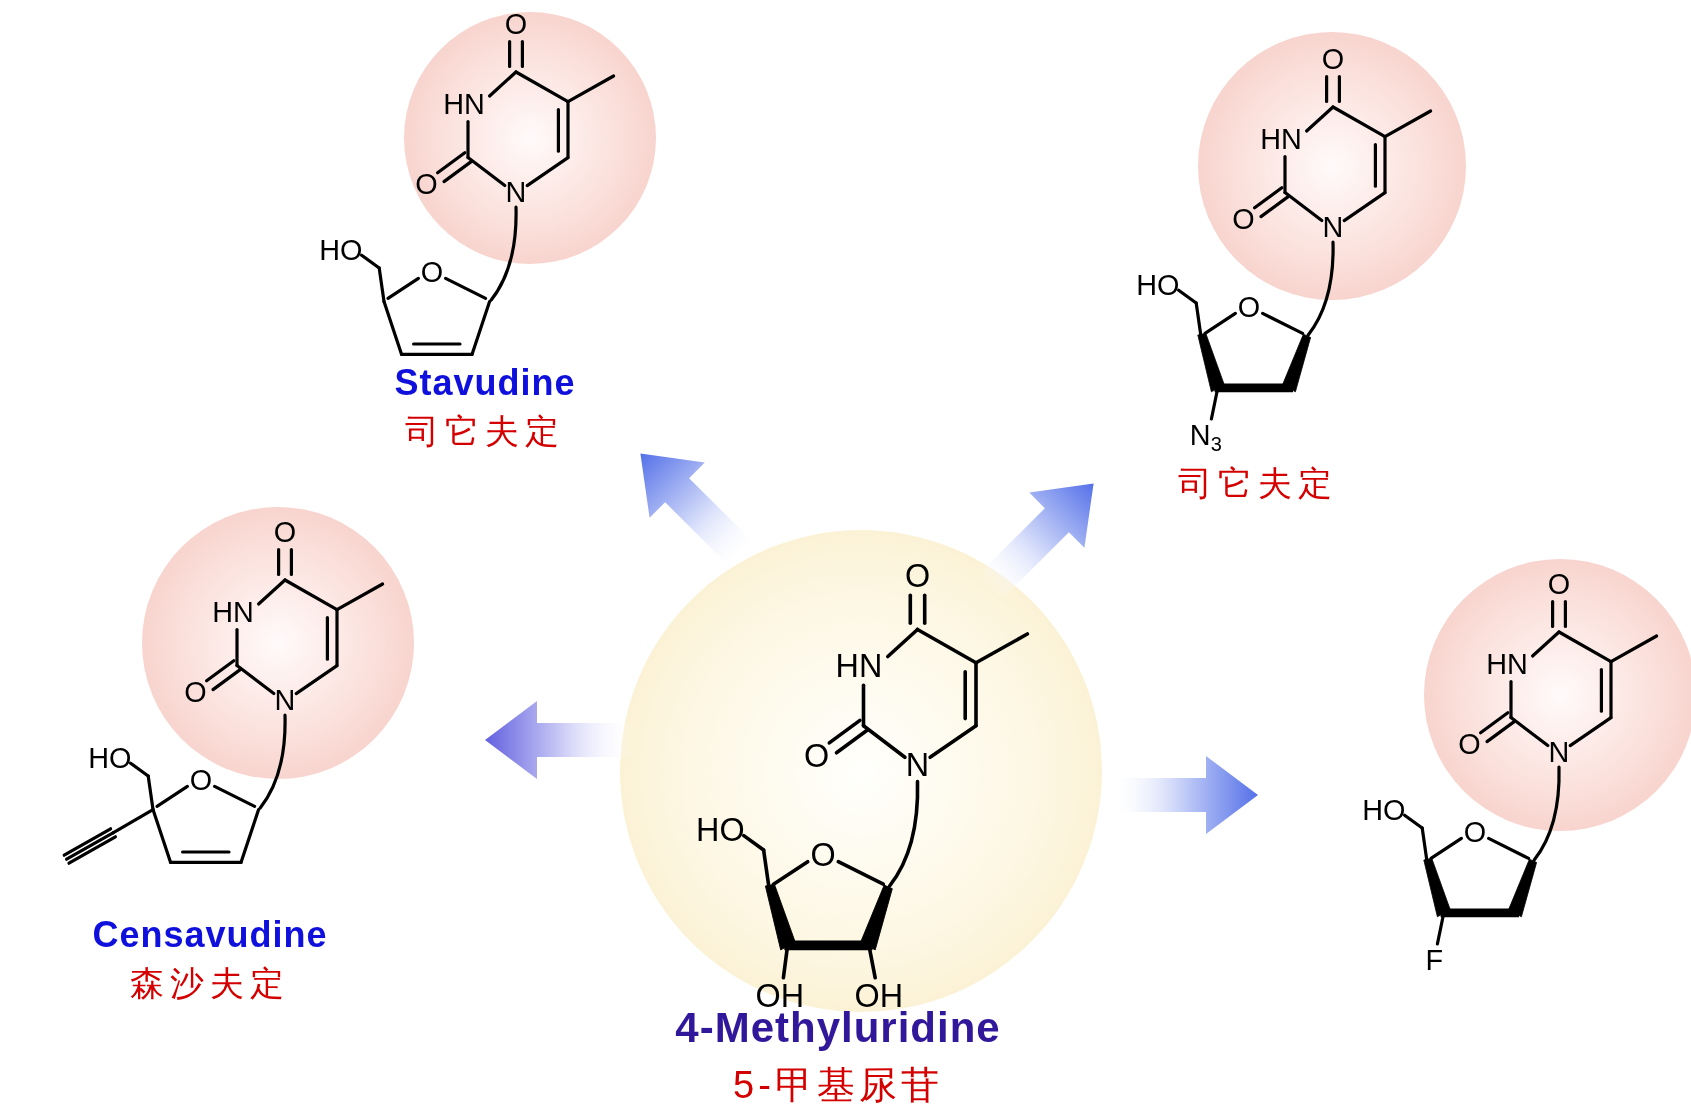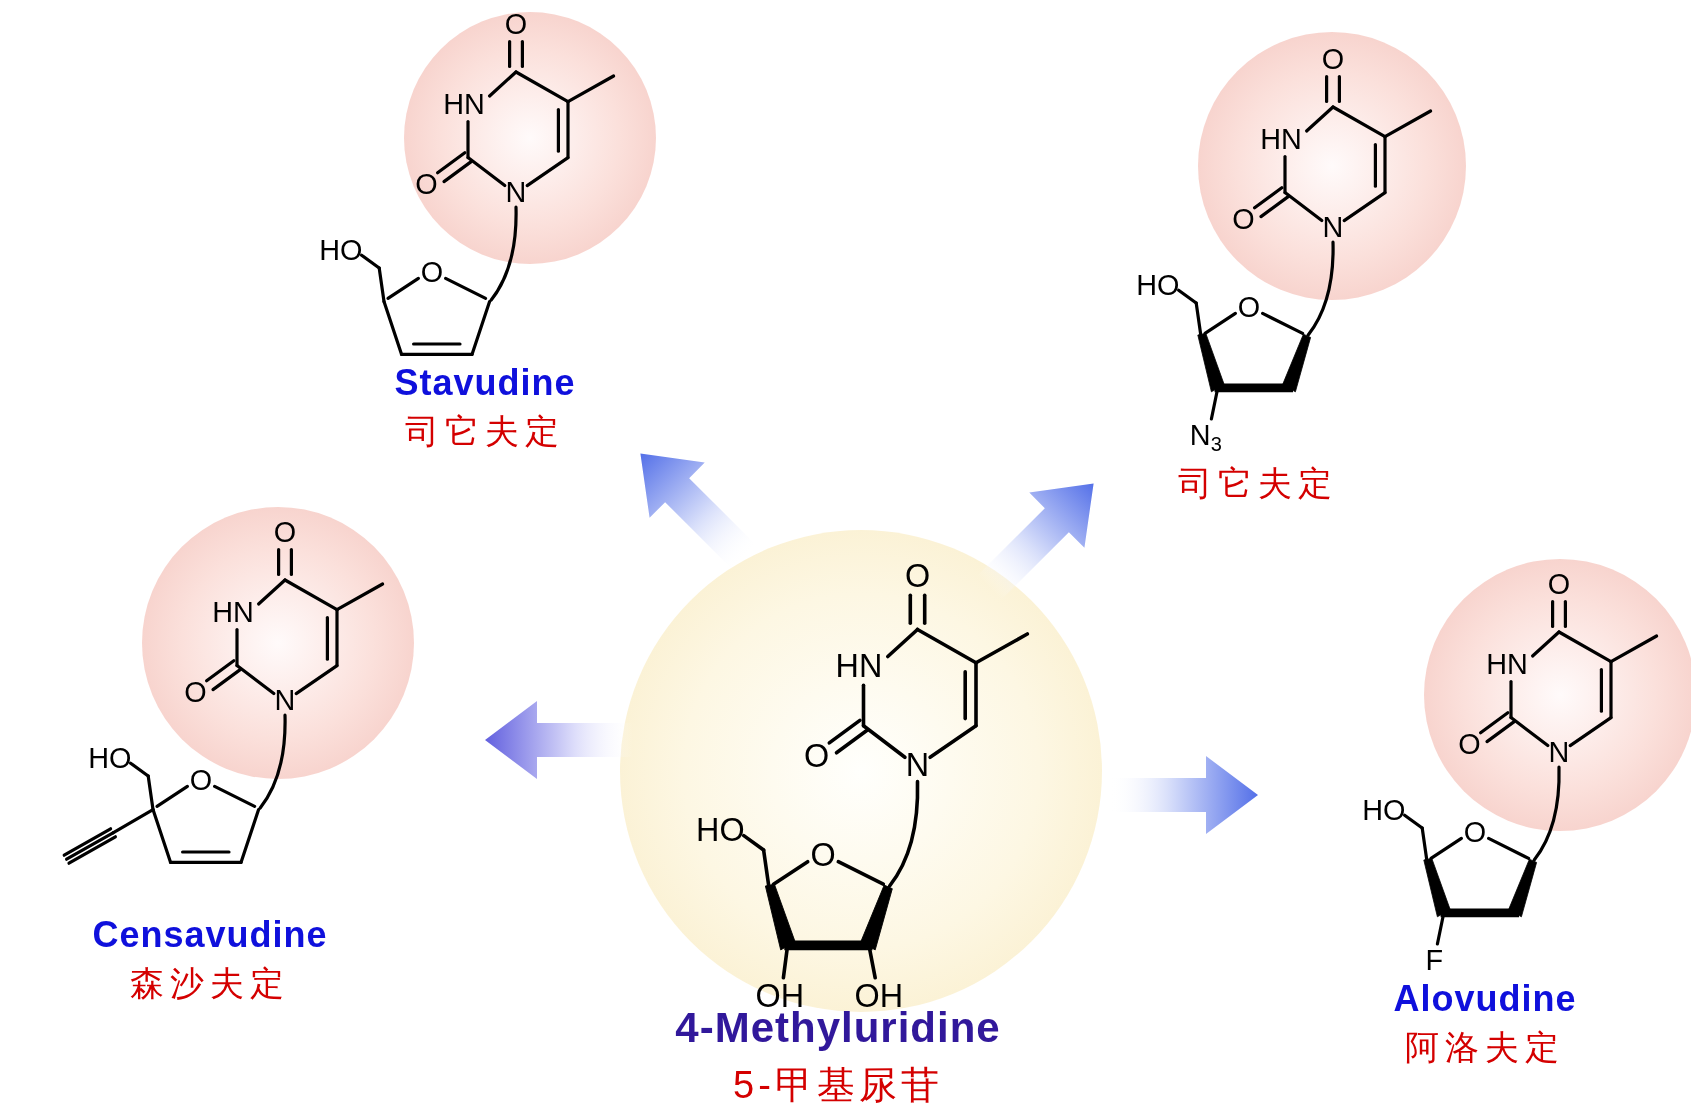--- a/index.html
+++ b/index.html
@@ -262,22 +262,18 @@
     <div class="en">Stavudine</div>
     <div class="zh">司它夫定</div>
   </div>
   <div class="label" style="left:1258px;top:456px">
     <div class="zh">司它夫定</div>
   </div>
   <div class="label" style="left:210px;top:914px">
     <div class="en">Censavudine</div>
     <div class="zh">森沙夫定</div>
   </div>
-  <div class="label" style="left:1485px;top:978px">
-    <div class="en">Alovudine</div>
-    <div class="zh">阿洛夫定</div>
-  </div>
   <div class="label center-label" style="left:838px;top:1004px">
     <div class="en">4-Methyluridine</div>
     <div class="zh">5-甲基尿苷</div>
   </div>
 
 </div>
 
 </body></html>

